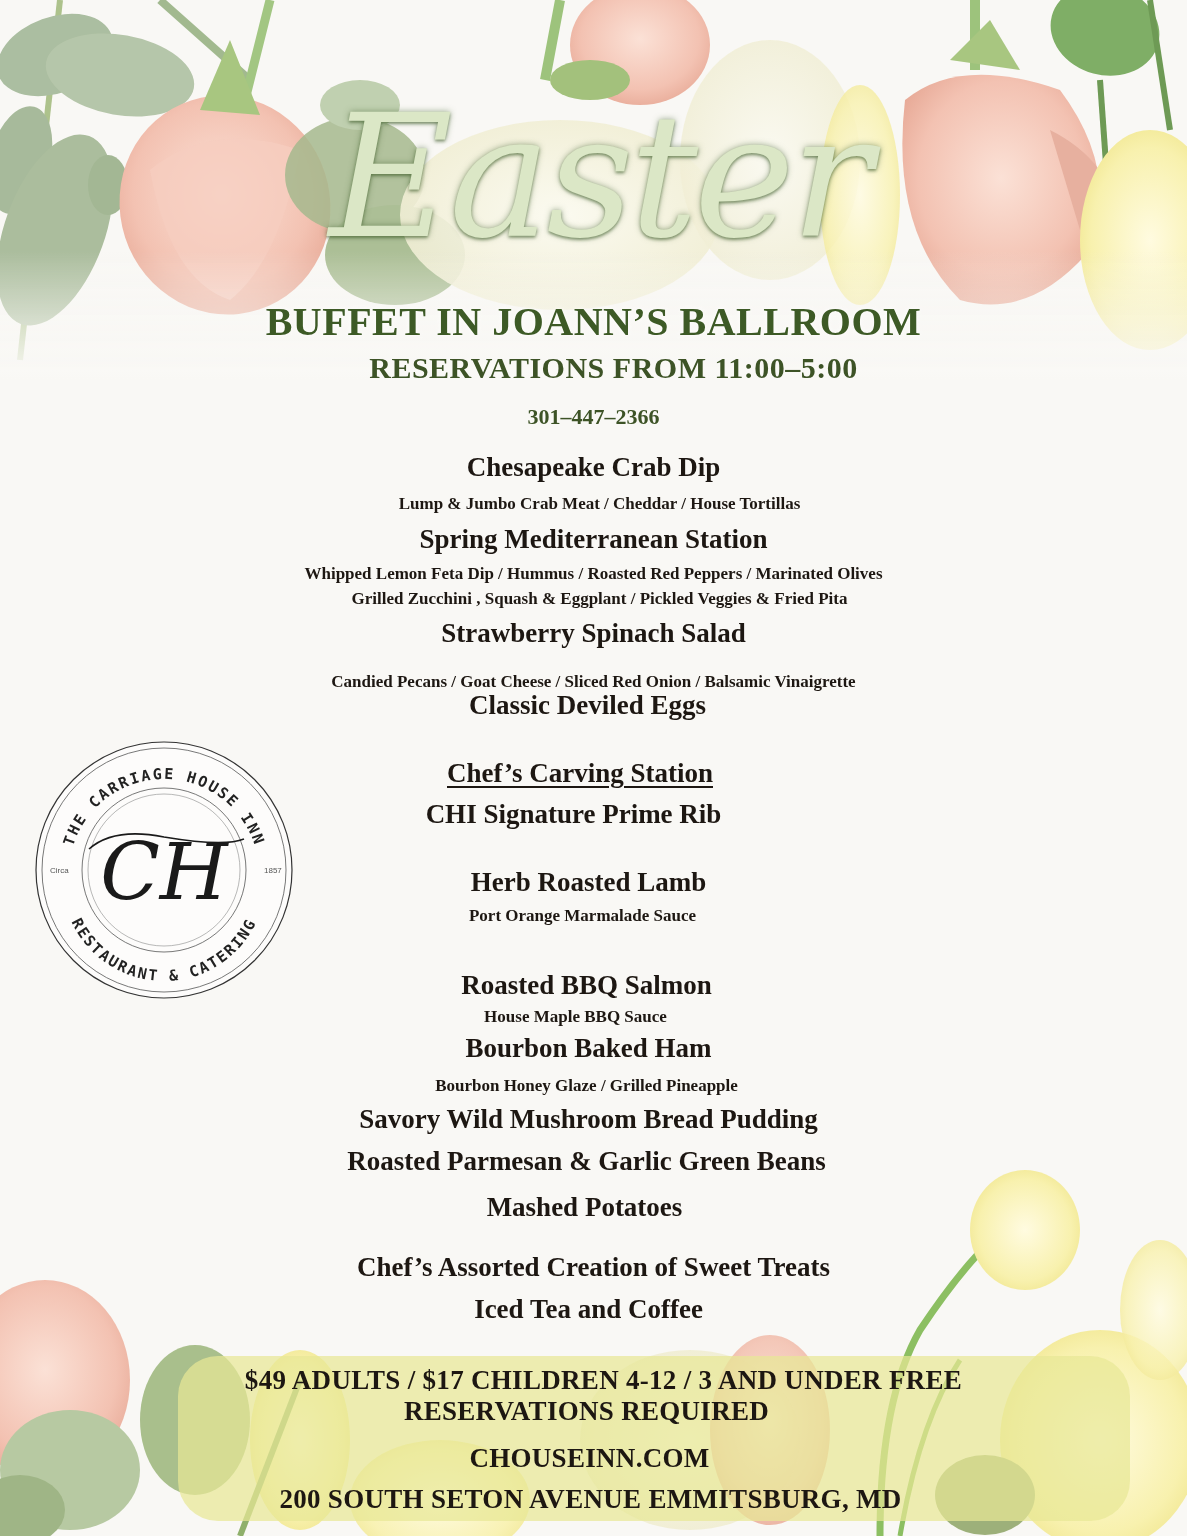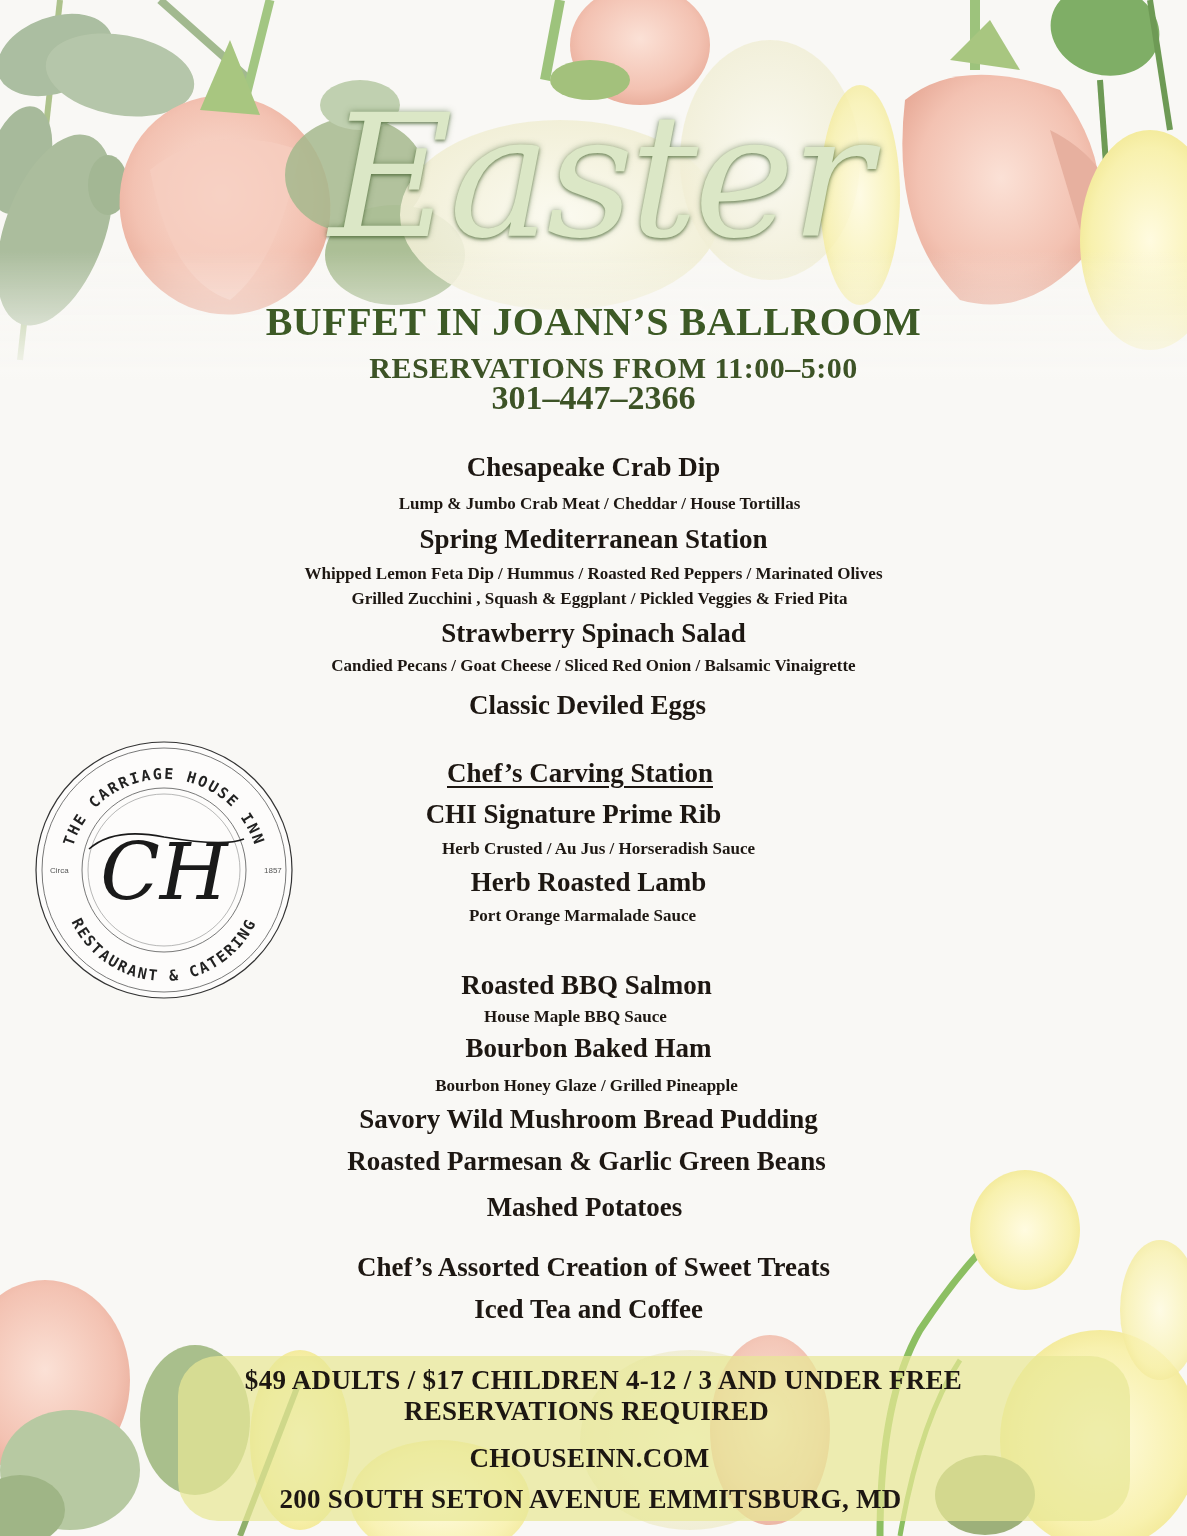--- a/index.html
+++ b/index.html
@@ -17,21 +17,21 @@
     top: 92px; font-family: "DejaVu Serif", serif; font-style: italic;
     font-size: 170px; line-height: 1; color: #dbe7c6; letter-spacing: -4px;
     text-shadow: 0 0 6px rgba(70,100,50,0.55), 0 2px 3px rgba(60,90,40,0.5);
     left: 10px;
   }
   .subtitle-main {
     top: 298px; font-size: 40px; font-weight: bold; color: #3d5a26; letter-spacing: 0.5px;
     text-shadow: 0 0 4px rgba(255,255,255,0.9);
   }
   .subtitle-res { top: 351px; font-size: 30px; font-weight: bold; color: #3d5326; letter-spacing: 0.5px; padding-left: 40px; }
-  .subtitle-phone { top: 379px; font-size: 34px; font-weight: bold; color: #3d5326; text-align: center; }
+  .subtitle-phone { top: 404px; font-size: 22px; font-weight: bold; color: #3d5326; text-align: center; }
 
   .item-title { font-size: 27px; font-weight: bold; color: #1d1712; }
   .item-desc { font-size: 17px; font-weight: bold; color: #1d1712; }
   .underline { text-decoration: underline; text-decoration-thickness: 2px; text-underline-offset: 4px; }
 
   .logo { position: absolute; left: 24px; top: 739px; width: 280px; height: 262px; }
 
   .footer-panel {
     position: absolute; left: 178px; top: 1356px; width: 952px; height: 165px;
     background: rgba(232, 232, 150, 0.72); border-radius: 40px;
@@ -140,27 +140,26 @@
   <div class="center subtitle-phone">301–447–2366</div>
 
   <div class="center item-title" style="top:452px;">Chesapeake Crab Dip</div>
   <div class="center item-desc" style="top:494px;margin-left:12px;">Lump &amp; Jumbo Crab Meat / Cheddar / House Tortillas</div>
 
   <div class="center item-title" style="top:524px;">Spring Mediterranean Station</div>
   <div class="center item-desc" style="top:564px;">Whipped Lemon Feta Dip / Hummus / Roasted Red Peppers / Marinated Olives</div>
   <div class="center item-desc" style="top:589px;margin-left:12px;">Grilled Zucchini , Squash &amp; Eggplant / Pickled Veggies &amp; Fried Pita</div>
 
   <div class="center item-title" style="top:618px;">Strawberry Spinach Salad</div>
-  <div class="center item-desc" style="top:656px;">Candied Pecans / Goat Cheese / Sliced Red Onion / Balsamic Vinaigrette</div>
+  <div class="center item-desc" style="top:672px;">Candied Pecans / Goat Cheese / Sliced Red Onion / Balsamic Vinaigrette</div>
 
   <div class="center item-title" style="top:690px; left:-12px;">Classic Deviled Eggs</div>
 
   <div class="center item-title underline" style="top:758px; left:-27px;">Chef’s Carving Station</div>
   <div class="center item-title" style="top:799px; left:-40px;">CHI Signature Prime Rib</div>
-  <div class="center item-desc" style="top:839px; left:10px;">Herb Crusted / Au Jus / Horseradish Sauce</div>
   <div class="center item-title" style="top:867px; left:-10px;">Herb Roasted Lamb</div>
   <div class="center item-desc" style="top:906px; left:-22px;">Port Orange Marmalade Sauce</div>
 
   <svg class="logo" viewBox="0 0 280 262">
     <defs>
       <path id="arcTop" d="M 45 135 A 95 95 0 0 1 235 135"></path>
       <path id="arcBottom" d="M 38 140 A 102 102 0 0 0 242 140"></path>
     </defs>
     <circle cx="140" cy="131" r="128" fill="rgba(255,255,255,0.6)" stroke="#333" stroke-width="1.2"></circle>
     <circle cx="140" cy="131" r="122" fill="none" stroke="#555" stroke-width="0.8"></circle>

